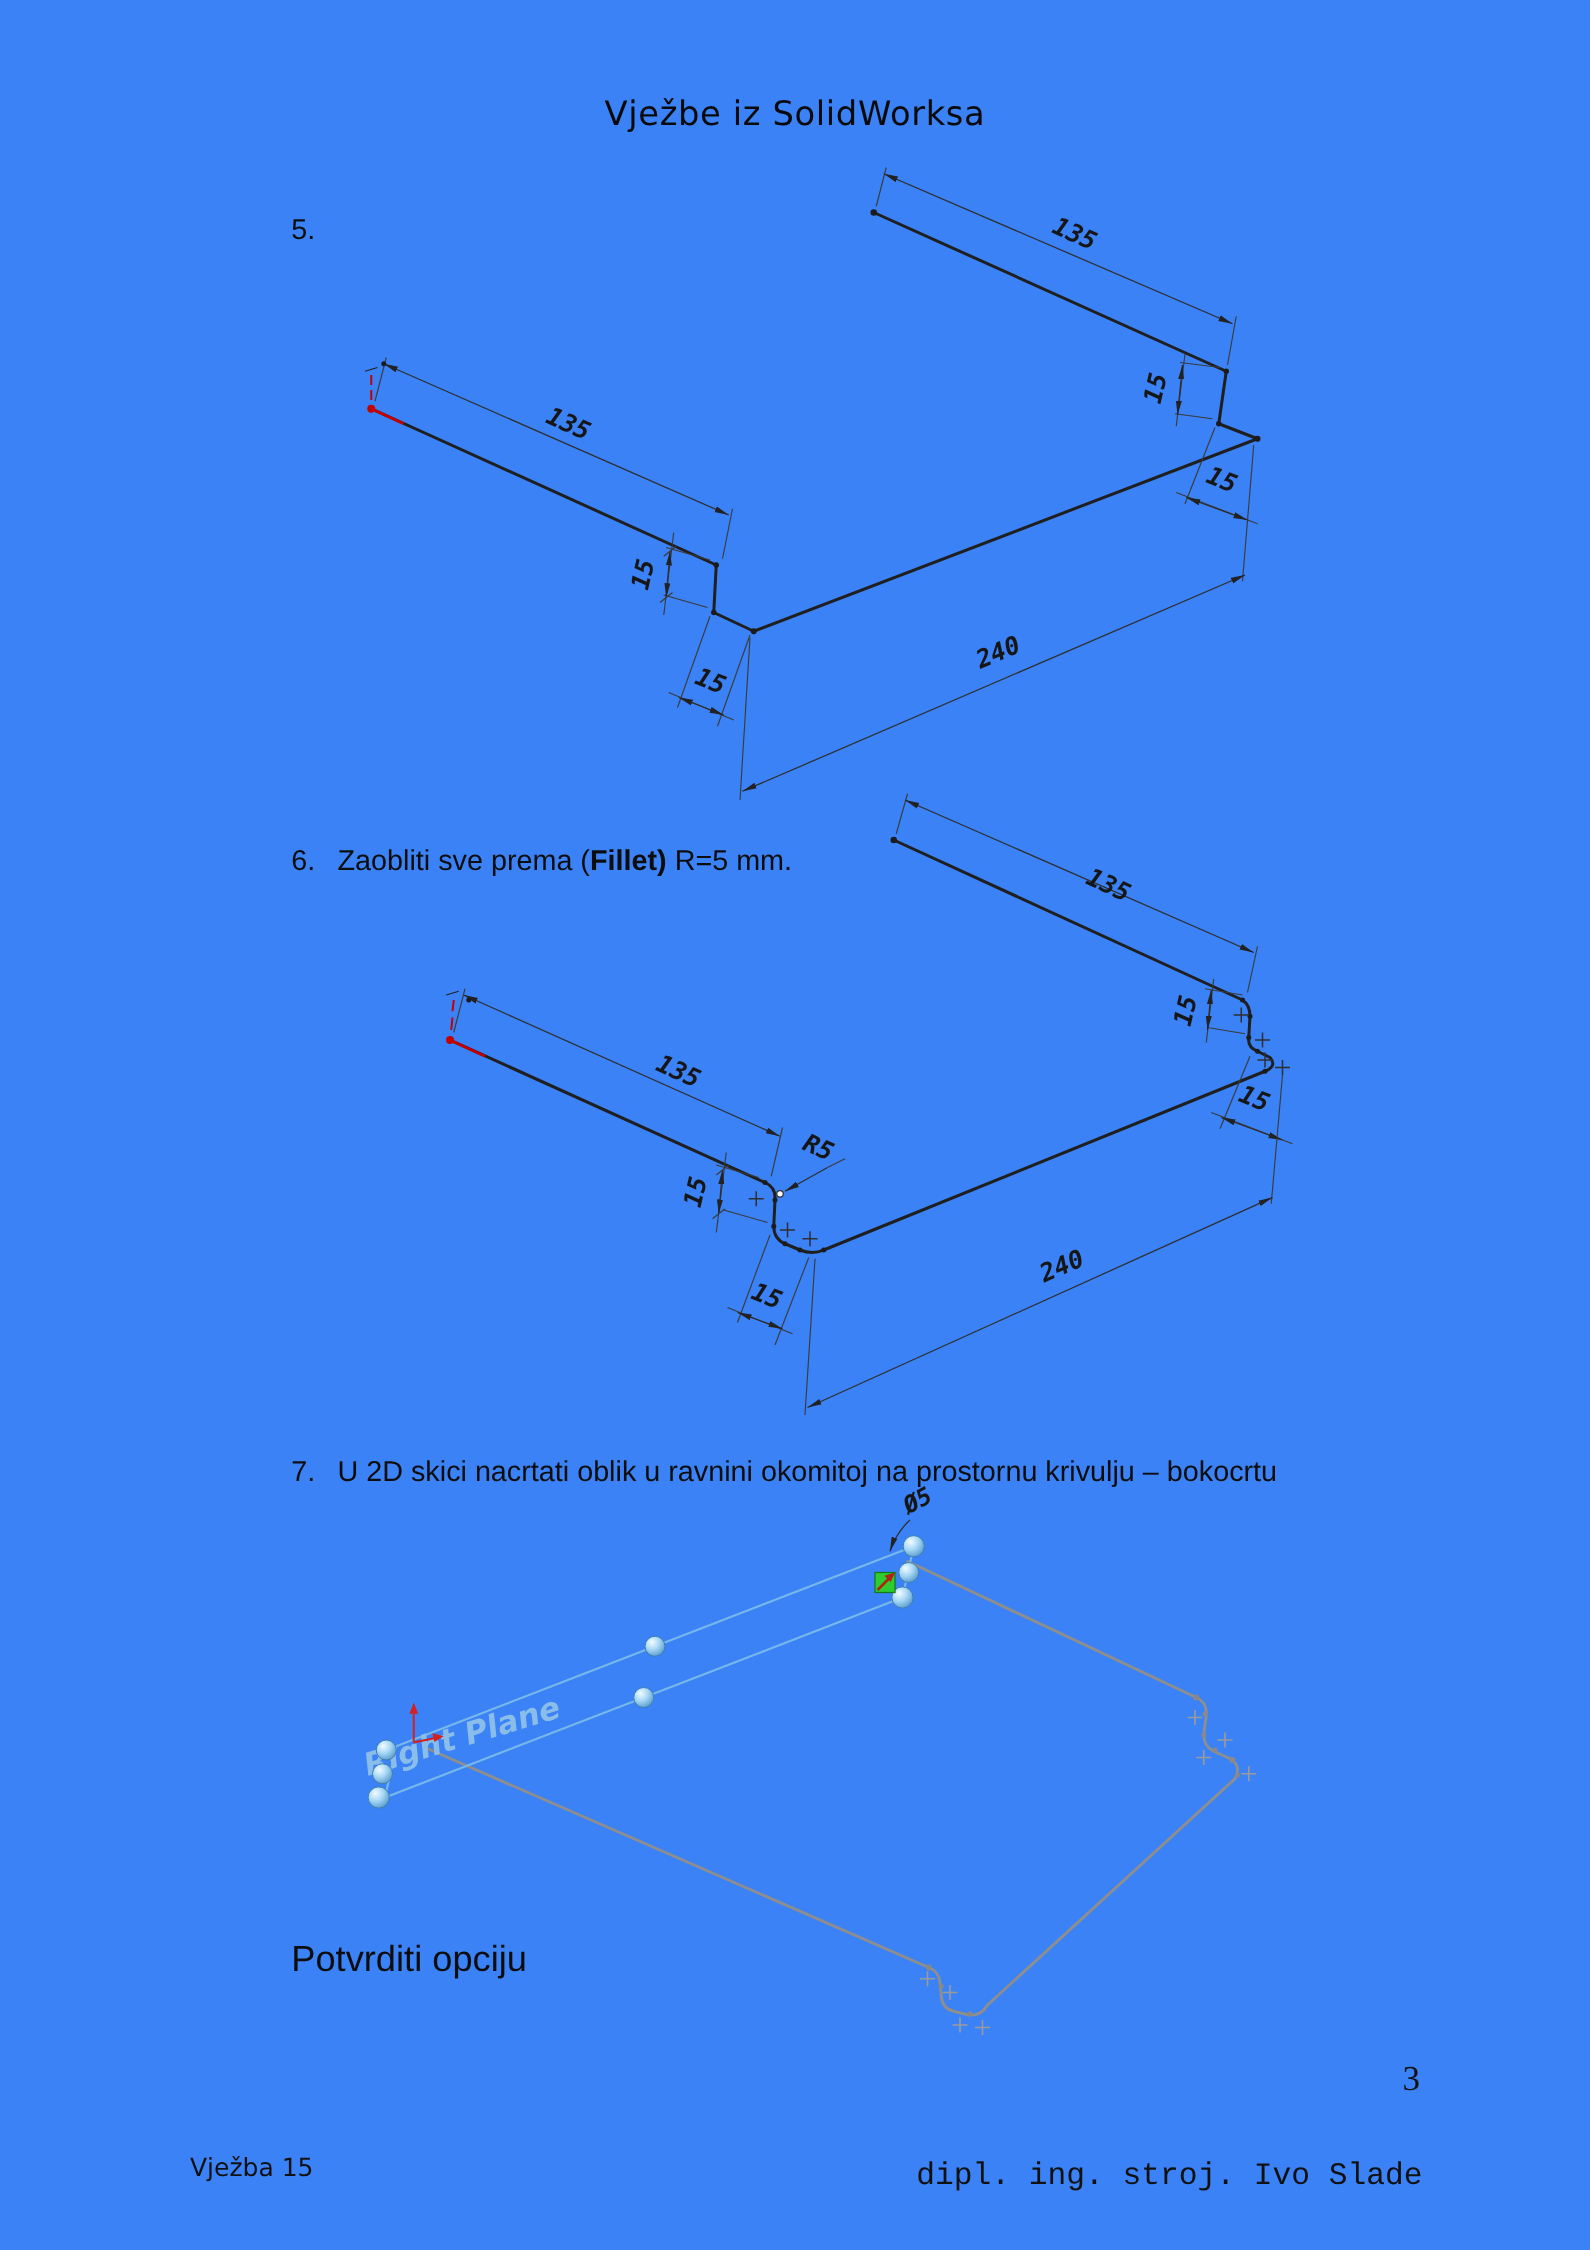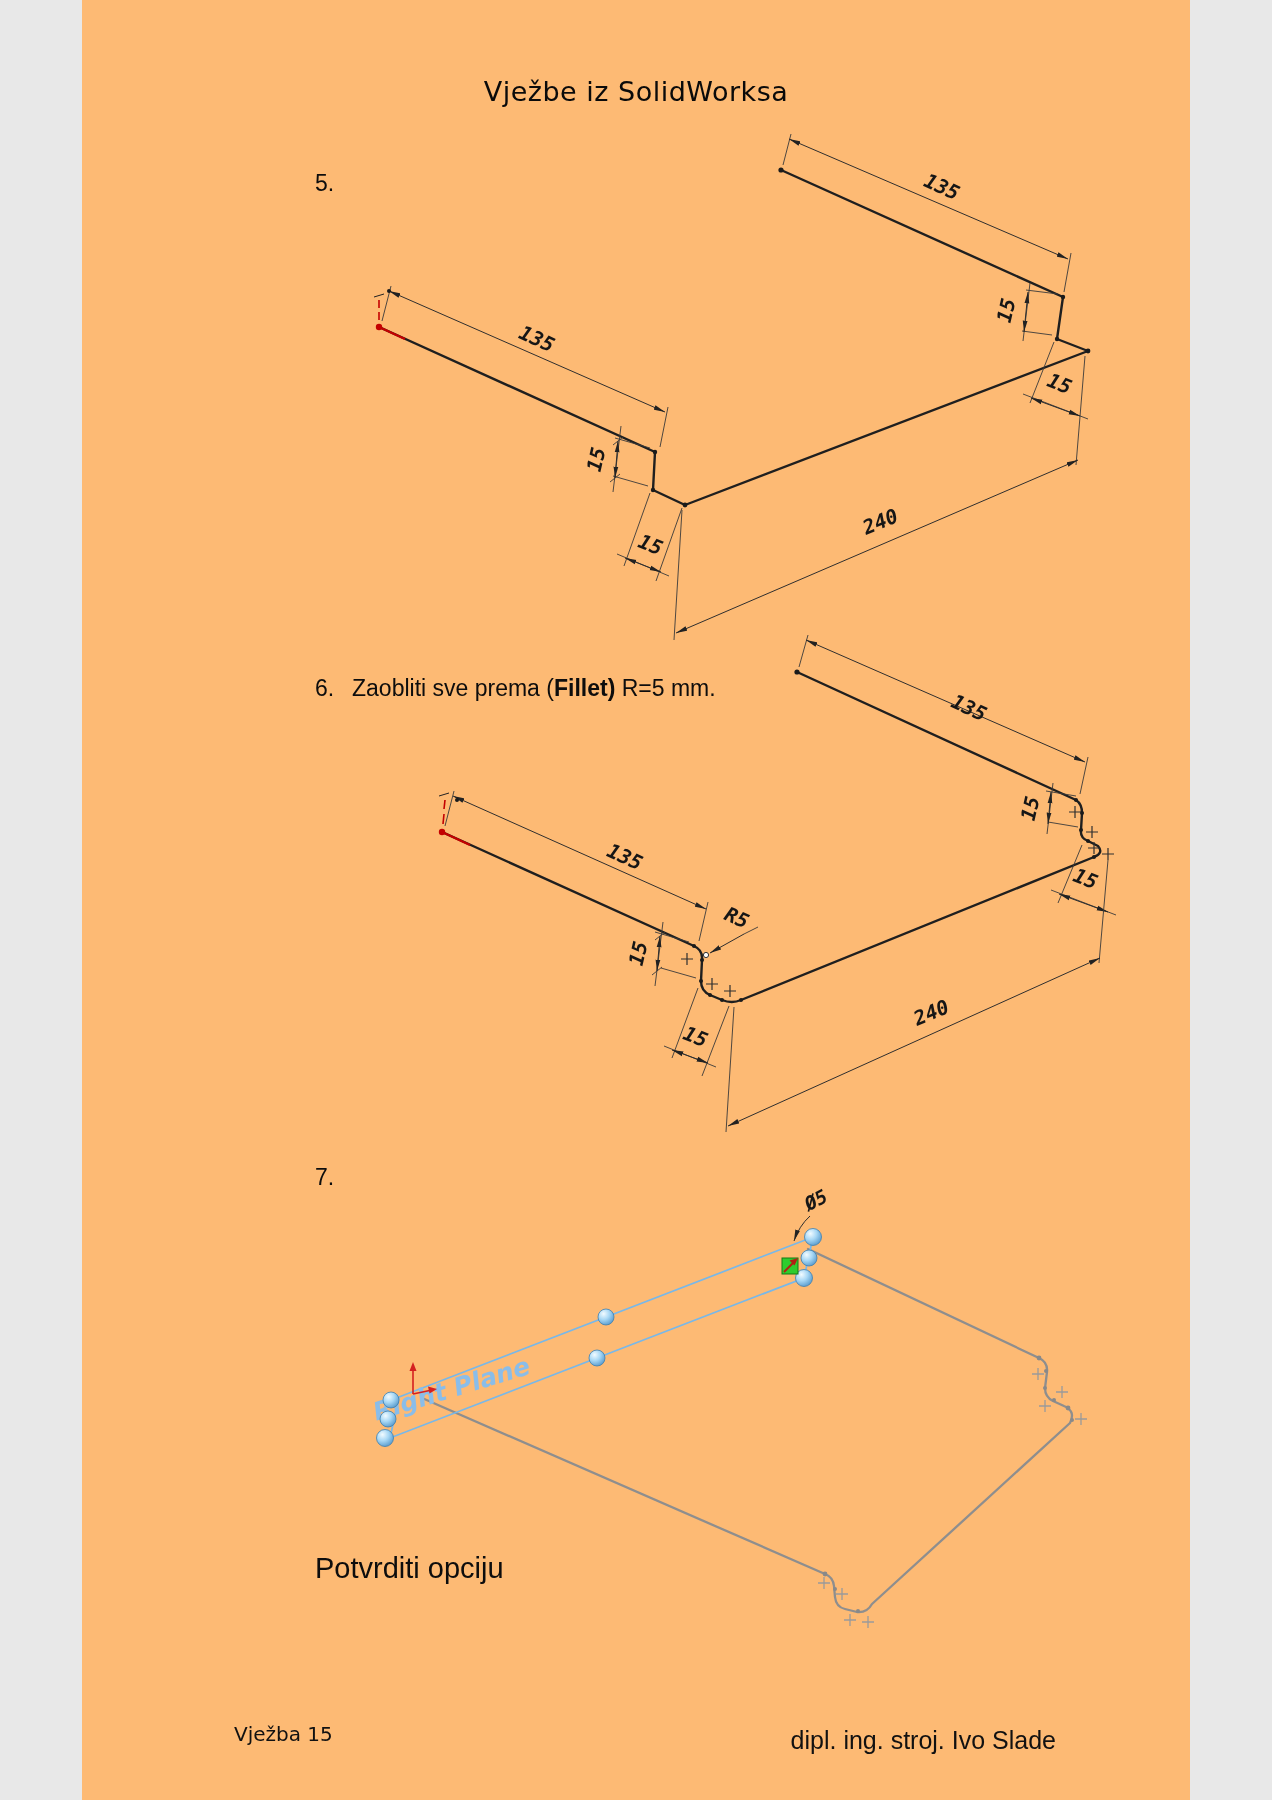--- a/index.html
+++ b/index.html
@@ -1,30 +1,30 @@
 <!DOCTYPE html>
 <html><head>
 <meta charset="utf-8">
 <style>
   html,body{margin:0;padding:0;background:#e8e8e8;}
   .page{
-    position:relative;width:1108px;height:1800px;background:#fdba74;
+    position:relative;width:1272px;height:1800px;background:#3b82f6;
     font-family:"Liberation Sans",sans-serif;color:#111;overflow:hidden;margin:0 auto;
   }
   .title{
     position:absolute;top:76px;left:0;width:100%;text-align:center;
     font-family:"DejaVu Sans",sans-serif;font-size:27px;color:#0a0a0a;letter-spacing:.5px;
   }
   .item{position:absolute;display:flex;font-size:23px;line-height:34px;color:#0d0d0d;}
   .item .num{width:37px;flex:0 0 37px;}
   .item .body{max-width:900px;}
   .item .line2{margin-top:1px;}
   .plain-text{position:absolute;font-size:29px;color:#0d0d0d;}
   .footer-left{position:absolute;left:152px;top:1722px;font-family:"DejaVu Sans",sans-serif;font-size:20px;}
-  .footer-right{position:absolute;right:134px;top:1726px;font-family:Liberation Sans, sans-serif;font-size:25px;}
+  .footer-right{position:absolute;right:134px;top:1726px;font-family:Liberation Mono, monospace;font-size:25px;}
   .page-num{position:absolute;left:1122px;top:1648px;font-family:"Liberation Serif",serif;font-size:28px;}
   svg.art{position:absolute;left:0;top:0;}
   .wire{stroke:#1f1f1f;stroke-width:2.4;fill:none;stroke-linejoin:round;stroke-linecap:round;}
   .dimline{stroke:#2e2e2e;stroke-width:1;fill:none;}
   .extline{stroke:#3a3a3a;stroke-width:0.9;fill:none;}
   .dim{font-family:"DejaVu Sans Mono",monospace;font-style:italic;font-weight:600;font-size:20px;fill:#161616;text-anchor:middle;}
   .dim-small{font-size:19px;}
   .vdot{fill:#1b1b1b;}
   .reddot{fill:#c40000;}
   .redline{stroke:#c40000;fill:none;}
@@ -48,20 +48,21 @@
   </div>
 
   <div class="item" style="left:233px;top:671px;">
     <span class="num">6.</span>
     <span class="body"><span>Zaobliti sve prema (</span><b>Fillet)</b><span> R=5 mm.</span></span>
   </div>
 
   <div class="item" style="left:233px;top:1160px;">
     <span class="num">7.</span>
     <span class="body">
+      <span>U 2D skici nacrtati oblik u ravnini okomitoj na prostornu krivulju – bokocrtu</span>
     </span>
   </div>
 
   <div class="plain-text" style="left:233px;top:1552px;">Potvrditi opciju</div>
 
   <div class="footer-left">Vježba 15</div>
   <div class="footer-right">dipl. ing. stroj. Ivo Slade</div>
   <div class="page-num">3</div>
 
   <svg class="art" width="1272" height="1800" viewBox="0 0 1272 1800">

